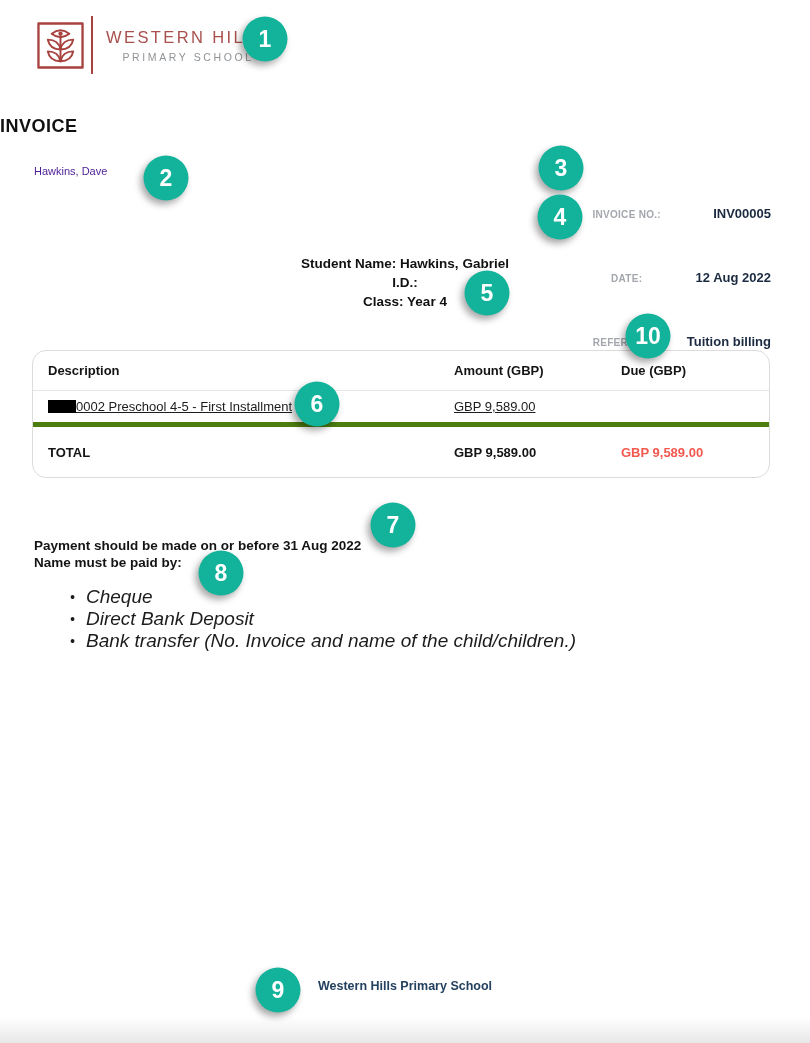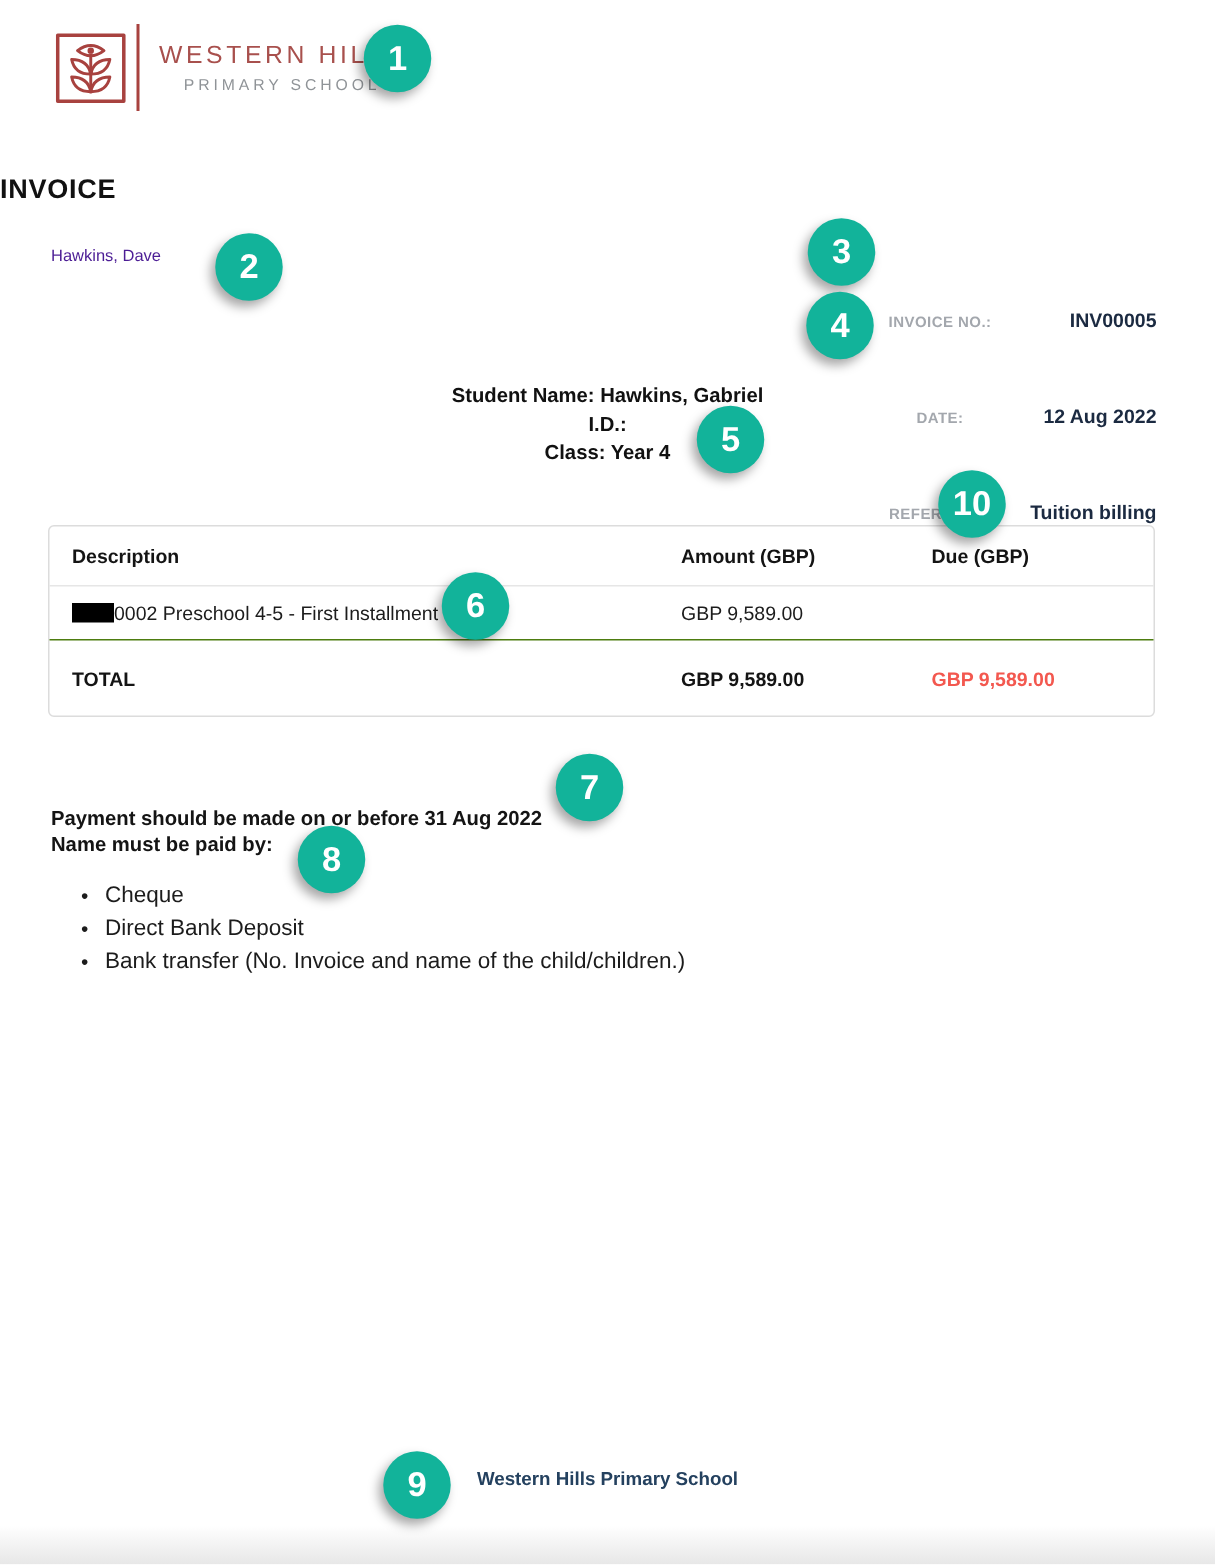--- a/index.html
+++ b/index.html
@@ -28,34 +28,34 @@
     grid-template-columns:auto 110px; row-gap:6px; align-items:baseline; }
   .meta-label { text-align:center; font-size:10px; font-weight:bold; letter-spacing:.3px; color:#a3a7ad; }
   .meta-value { text-align:right; font-size:13px; font-weight:bold; color:#1b2a41;margin-top:43px; }
 
   
   .student { position:absolute; top:254px; left:0; width:100%; text-align:center;
     font-size:13.5px; font-weight:bold; color:#111; line-height:19px; }
 
   
   .items-table { position:absolute; left:32px; top:350px; width:738px; height:128px;
-    border:1px solid #dcdcdc; border-radius:4px; background:#fff; }
+    border:1px solid #dcdcdc; border-radius:14px; background:#fff; }
   .t-row { display:grid; grid-template-columns:406px 167px 1fr; align-items:center;
     padding-left:15px; padding-right:10px; font-size:13px; }
   .t-head { height:40px; font-weight:bold; border-bottom:1px solid #e6e6e6; color:#141414; }
-  .t-data { height:36px; border-bottom:1px solid #4d7c0f; color:#1c1c1c; }
+  .t-data { height:36px; border-bottom:5px solid #4d7c0f; color:#1c1c1c;text-decoration:underline; }
   .t-total { height:50px; font-weight:bold; color:#141414; }
   .redacted { display:inline-block; width:28px; height:13px; background:#000; vertical-align:-2px; }
   .due-red { color:#f3584f; }
 
   
   .payment-note { position:absolute; left:34px; top:538px; font-size:13.5px; font-weight:bold; color:#141414; }
   .fees-heading { position:absolute; left:34px; top:555px; font-size:13.5px; font-weight:bold; color:#141414; }
-  .fees-list { position:absolute; left:18px; top:586px; list-style:none; font-size:15px;
-    line-height:22px; color:#1c1c1c; }
+  .fees-list { position:absolute; left:34px; top:586px; list-style:none; font-size:19px;
+    line-height:22px; color:#1c1c1c;font-style:italic; }
   .fees-list li { position:relative; padding-left:52px; }
   .fees-list li::before { content:"\2022"; position:absolute; left:36px; font-size:14px; }
 
   
   .footer { position:absolute; left:0; top:979px; width:100%; text-align:center; color:#24415f; }
   .footer-school { font-size:12.5px; font-weight:bold; }
   .footer-contact { font-size:12px; margin-top:4px; }
   .bottom-fade { position:absolute; left:0; right:0; bottom:0; height:26px;
     background:linear-gradient(rgba(255,255,255,0), #e7e7e7); }
 

